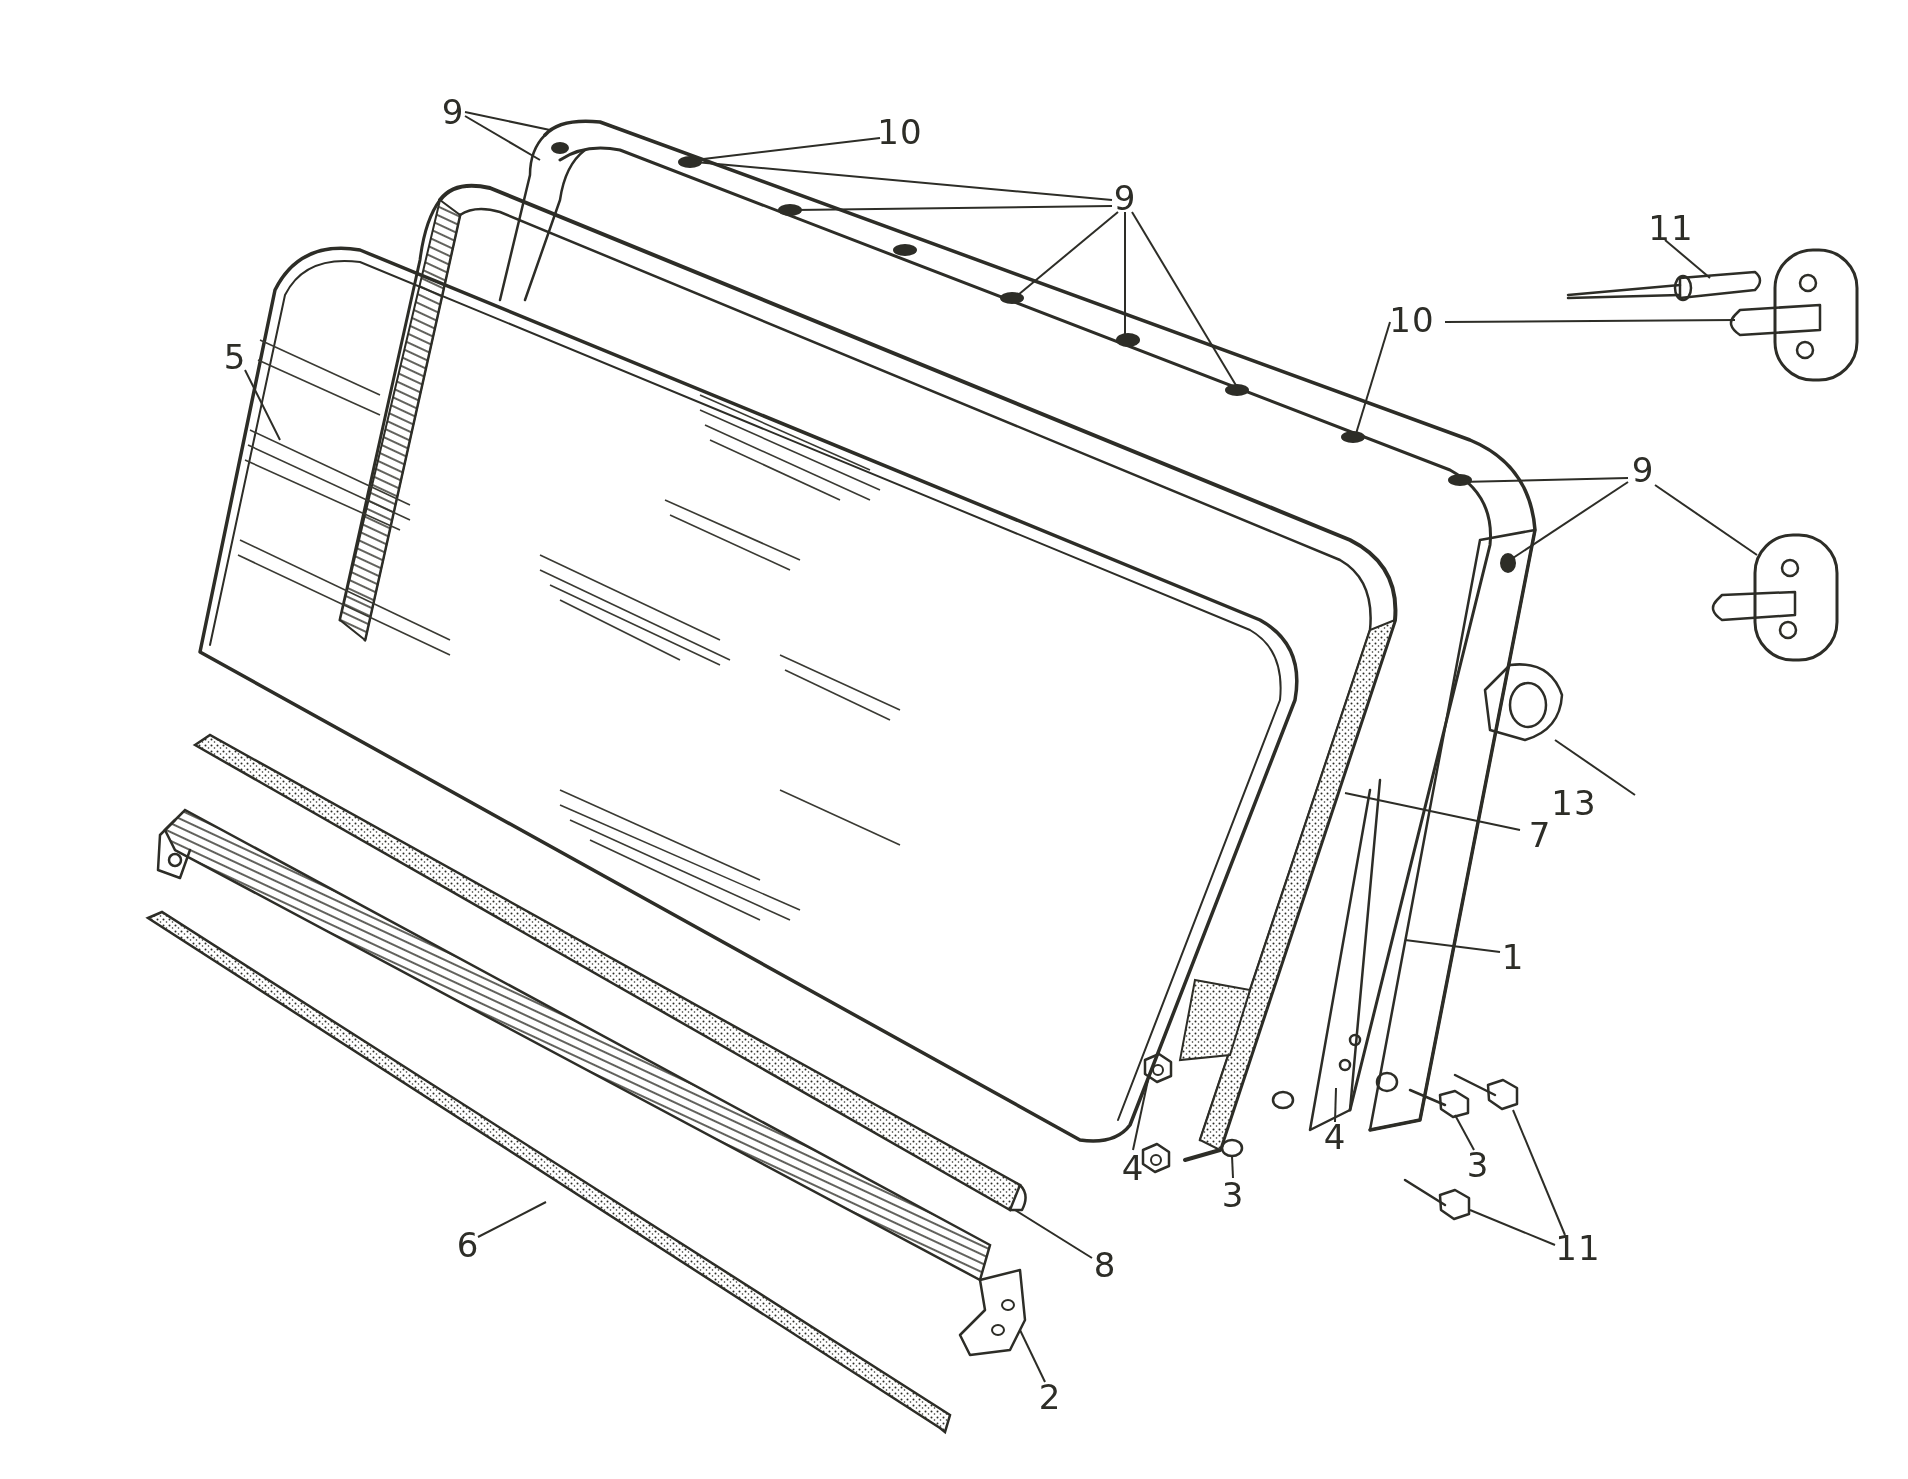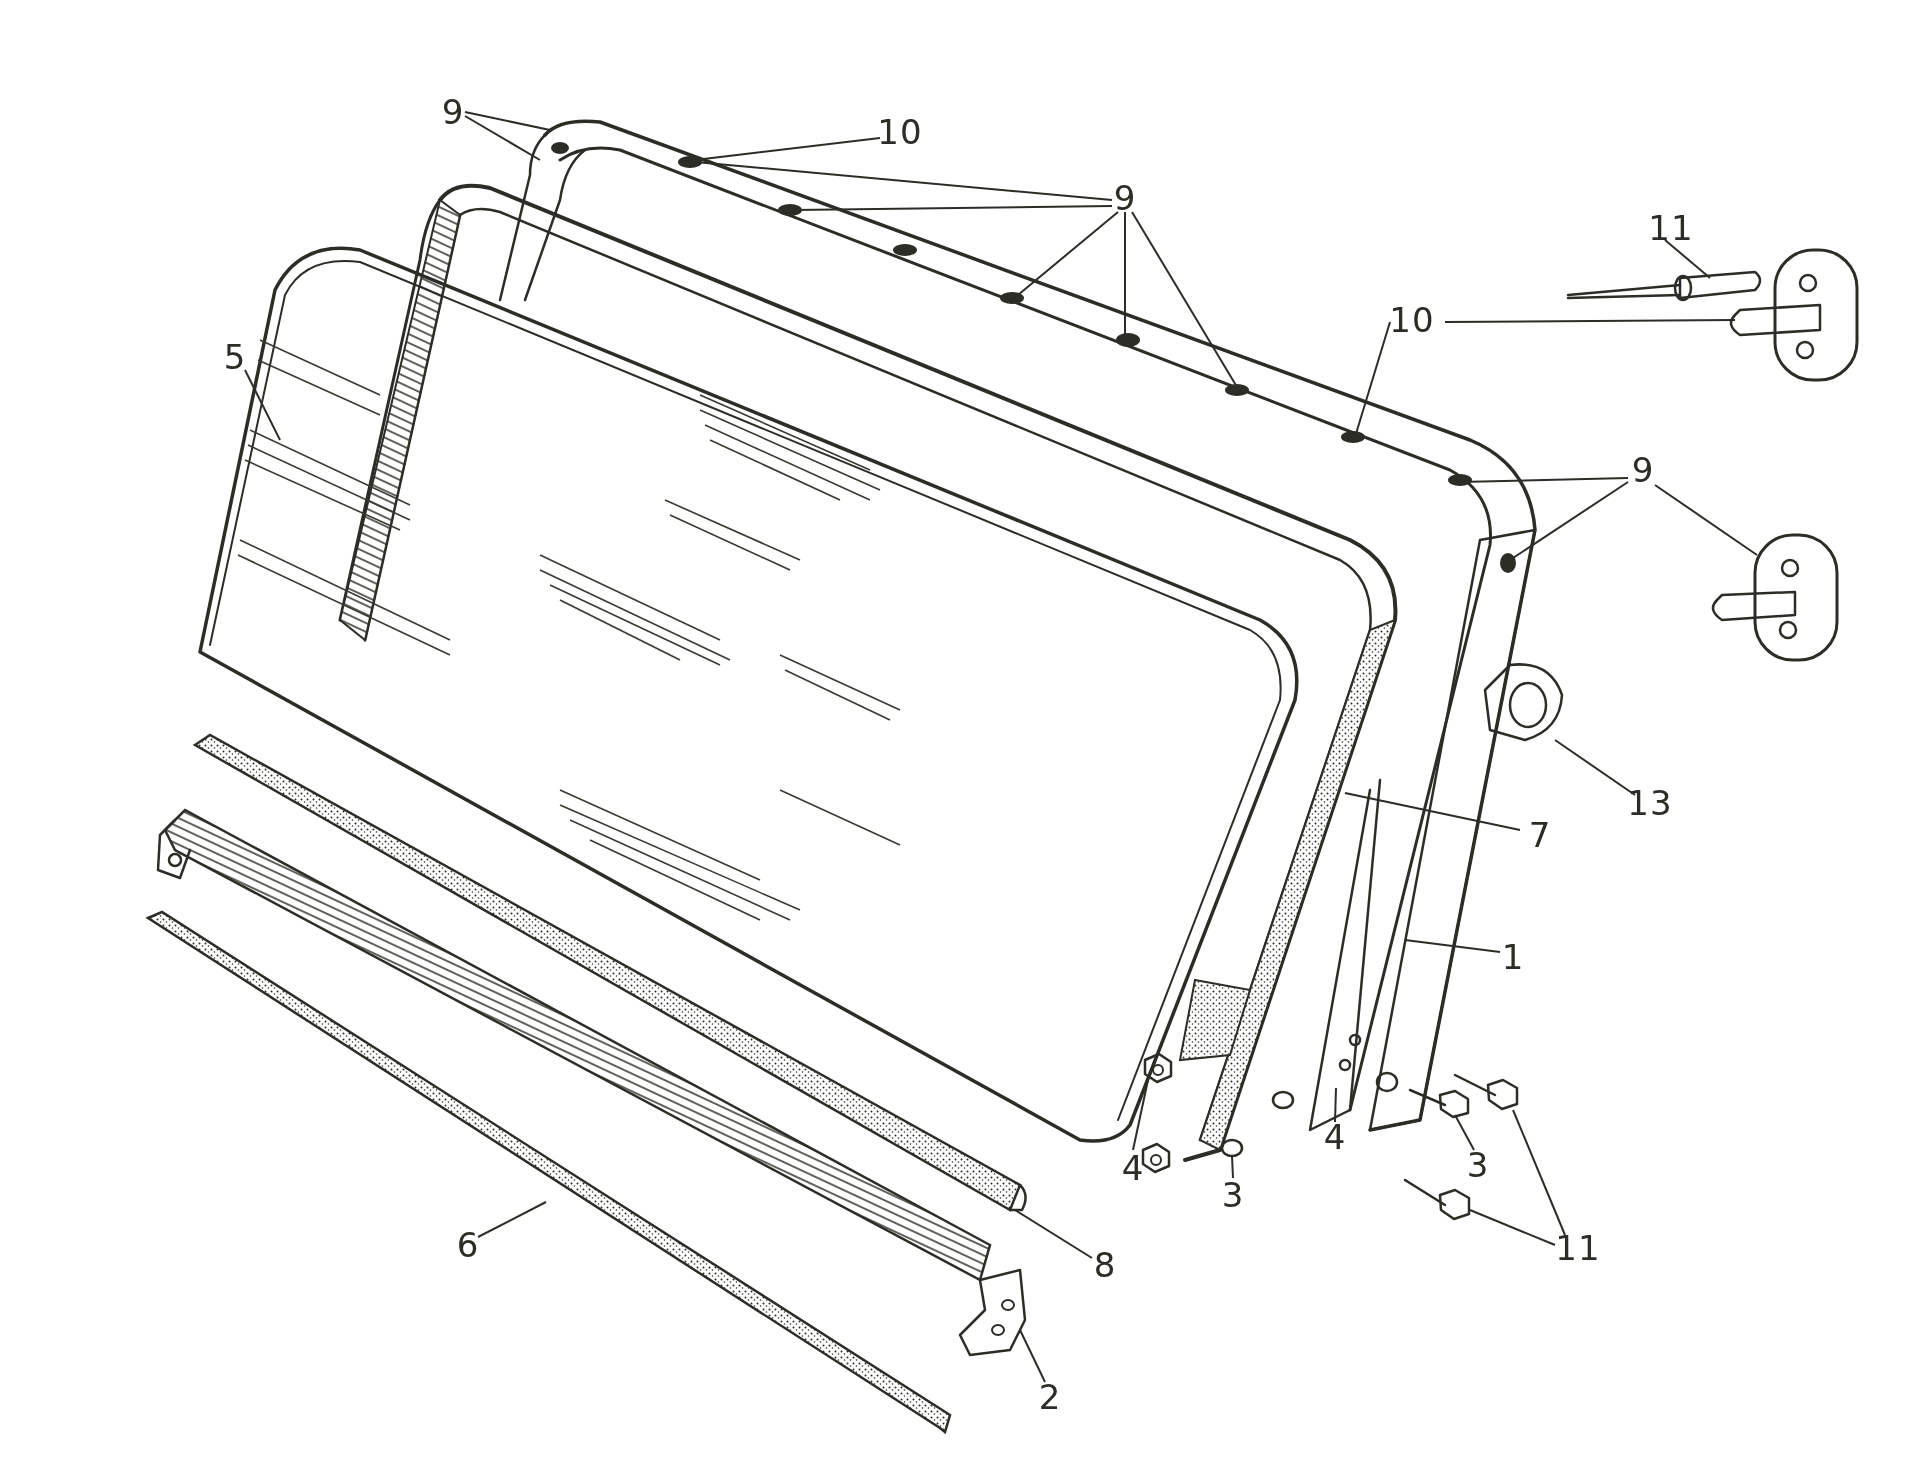--- a/index.html
+++ b/index.html
@@ -196,13 +196,13 @@
 <div class="callout" style="left:468px;top:1245px">6</div>
 <div class="callout" style="left:1540px;top:835px">7</div>
 <div class="callout" style="left:1105px;top:1265px">8</div>
 <div class="callout" style="left:453px;top:112px">9</div>
 <div class="callout" style="left:1125px;top:198px">9</div>
 <div class="callout" style="left:1643px;top:470px">9</div>
 <div class="callout" style="left:900px;top:132px">10</div>
 <div class="callout" style="left:1412px;top:320px">10</div>
 <div class="callout" style="left:1671px;top:228px">11</div>
 <div class="callout" style="left:1578px;top:1248px">11</div>
-<div class="callout" style="left:1650px;top:803px">13</div>
+<div class="callout" style="left:1574px;top:803px">13</div>
 
 </body></html>

